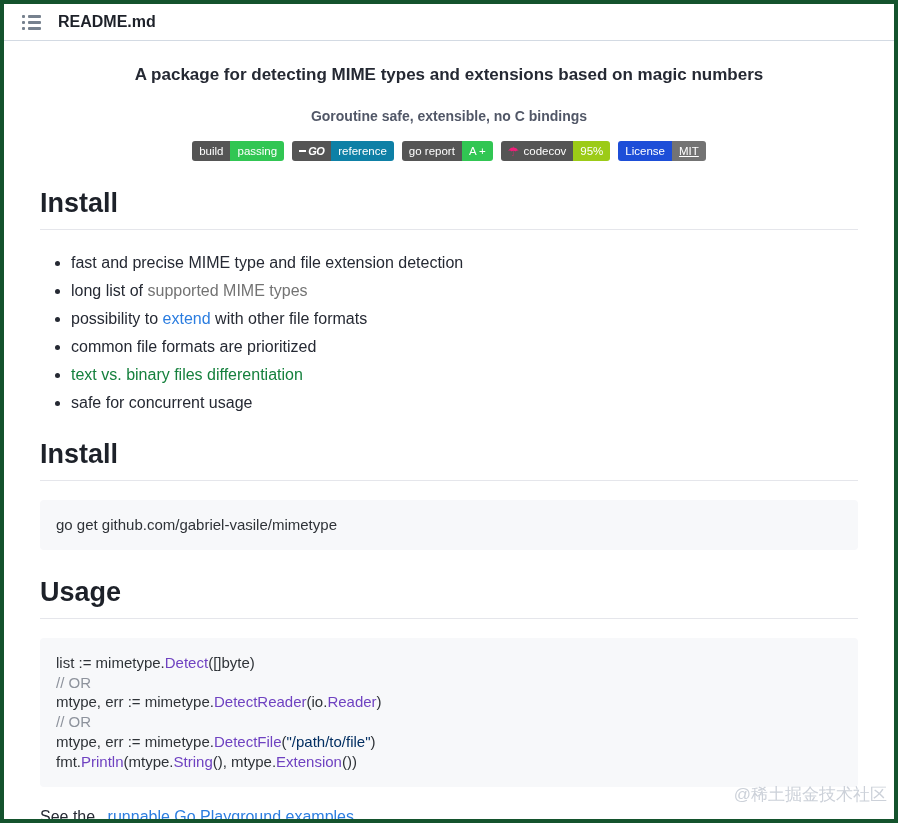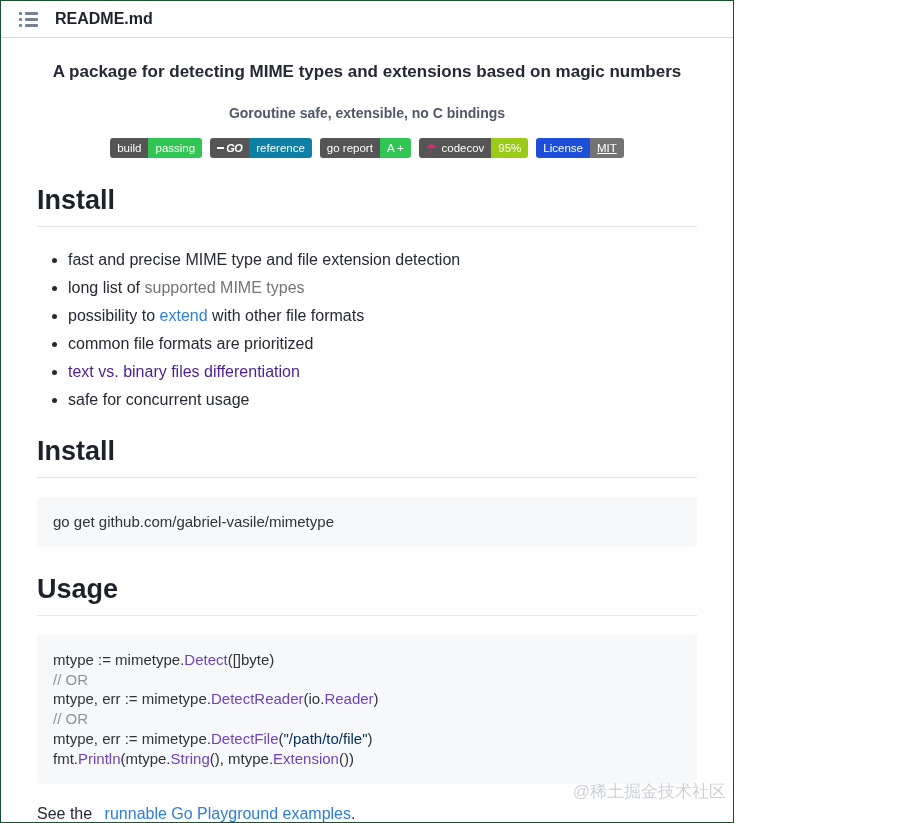--- a/index.html
+++ b/index.html
@@ -1,19 +1,19 @@
 <!DOCTYPE html>
 <html><head>
 <meta charset="utf-8">
 <style>
   * { margin:0; padding:0; box-sizing:border-box; }
   html,body { background:#ffffff; }
   .page {
-    width:734px; height:823px;
-    border:1px solid #14532d;
+    width:898px; height:823px;
+    border:4px solid #14532d;
     background:#fff;
     font-family:"Liberation Sans","DejaVu Sans",sans-serif;
     color:#252933;
     position:relative;
     overflow:hidden;
   }
   
   .file-header {
     height:37px;
     display:flex; align-items:center;
@@ -155,32 +155,32 @@
           <span class="badge-seg" style="background: #737373; text-decoration: underline;">MIT</span>
         </span>
       </div>
 
     <h1 class="md-h1 h1-features">Install</h1>
     <ul class="features">
         <li><span>fast and precise MIME type and file extension detection</span></li>
         <li><span>long list of </span><a class="md-link" href="#" style="color: #737373;">supported MIME types</a></li>
         <li><span>possibility to </span><a class="md-link" href="#" style="color: rgb(43, 125, 224);">extend</a><span> with other file formats</span></li>
         <li><span>common file formats are prioritized</span></li>
-        <li><a class="md-link" href="#" style="color: #4c1d95;">text vs. binary files differentiation</a></li>
+        <li><a class="md-link" href="#" style="color: #15803d;">text vs. binary files differentiation</a></li>
         <li><span>safe for concurrent usage</span></li>
       </ul>
 
     <h1 class="md-h1 h1-install">Install</h1>
     <div class="code-block">
       <div class="code-line">go get github.com/gabriel-vasile/mimetype</div>
     </div>
 
     <h1 class="md-h1 h1-usage">Usage</h1>
     <div class="code-block" id="usage-code">
-        <div class="code-line"><span style="color: rgb(47, 51, 56);">mtype := mimetype.</span><span style="color: rgb(111, 66, 193);">Detect</span><span style="color: rgb(47, 51, 56);">([]byte)</span></div>
+        <div class="code-line"><span style="color: rgb(47, 51, 56);">list := mimetype.</span><span style="color: rgb(111, 66, 193);">Detect</span><span style="color: rgb(47, 51, 56);">([]byte)</span></div>
         <div class="code-line"><span style="color: rgb(141, 146, 156);">// OR</span></div>
         <div class="code-line"><span style="color: rgb(47, 51, 56);">mtype, err := mimetype.</span><span style="color: rgb(111, 66, 193);">DetectReader</span><span style="color: rgb(47, 51, 56);">(io.</span><span style="color: rgb(111, 66, 193);">Reader</span><span style="color: rgb(47, 51, 56);">)</span></div>
         <div class="code-line"><span style="color: rgb(141, 146, 156);">// OR</span></div>
         <div class="code-line"><span style="color: rgb(47, 51, 56);">mtype, err := mimetype.</span><span style="color: rgb(111, 66, 193);">DetectFile</span><span style="color: rgb(47, 51, 56);">(</span><span style="color: rgb(3, 47, 98);">"/path/to/file"</span><span style="color: rgb(47, 51, 56);">)</span></div>
         <div class="code-line"><span style="color: rgb(47, 51, 56);">fmt.</span><span style="color: rgb(111, 66, 193);">Println</span><span style="color: rgb(47, 51, 56);">(mtype.</span><span style="color: rgb(111, 66, 193);">String</span><span style="color: rgb(47, 51, 56);">(), mtype.</span><span style="color: rgb(111, 66, 193);">Extension</span><span style="color: rgb(47, 51, 56);">())</span></div>
       </div>
 
     <p class="outro">
       <span>See the </span><a class="md-link" href="#" style="color: rgb(43, 125, 224); padding-left: 8px;">runnable Go Playground examples</a><span>.</span>
     </p>

